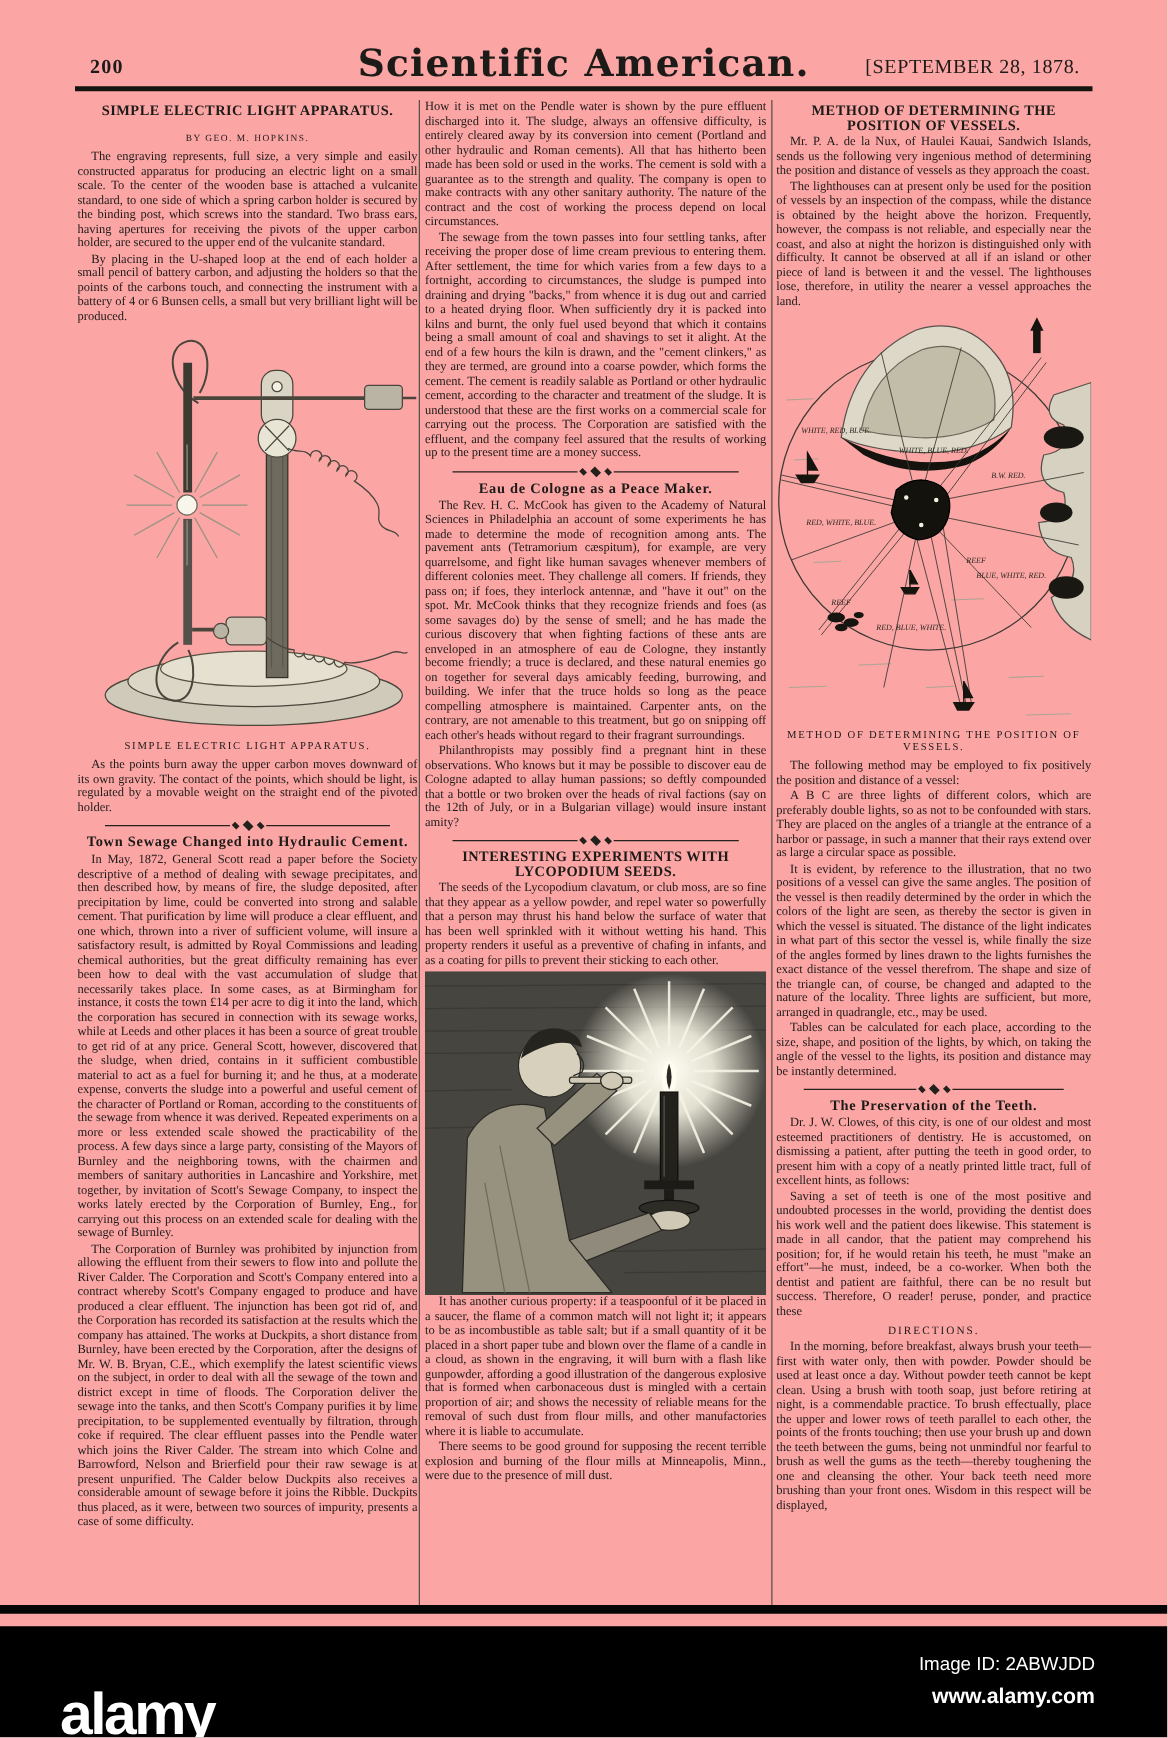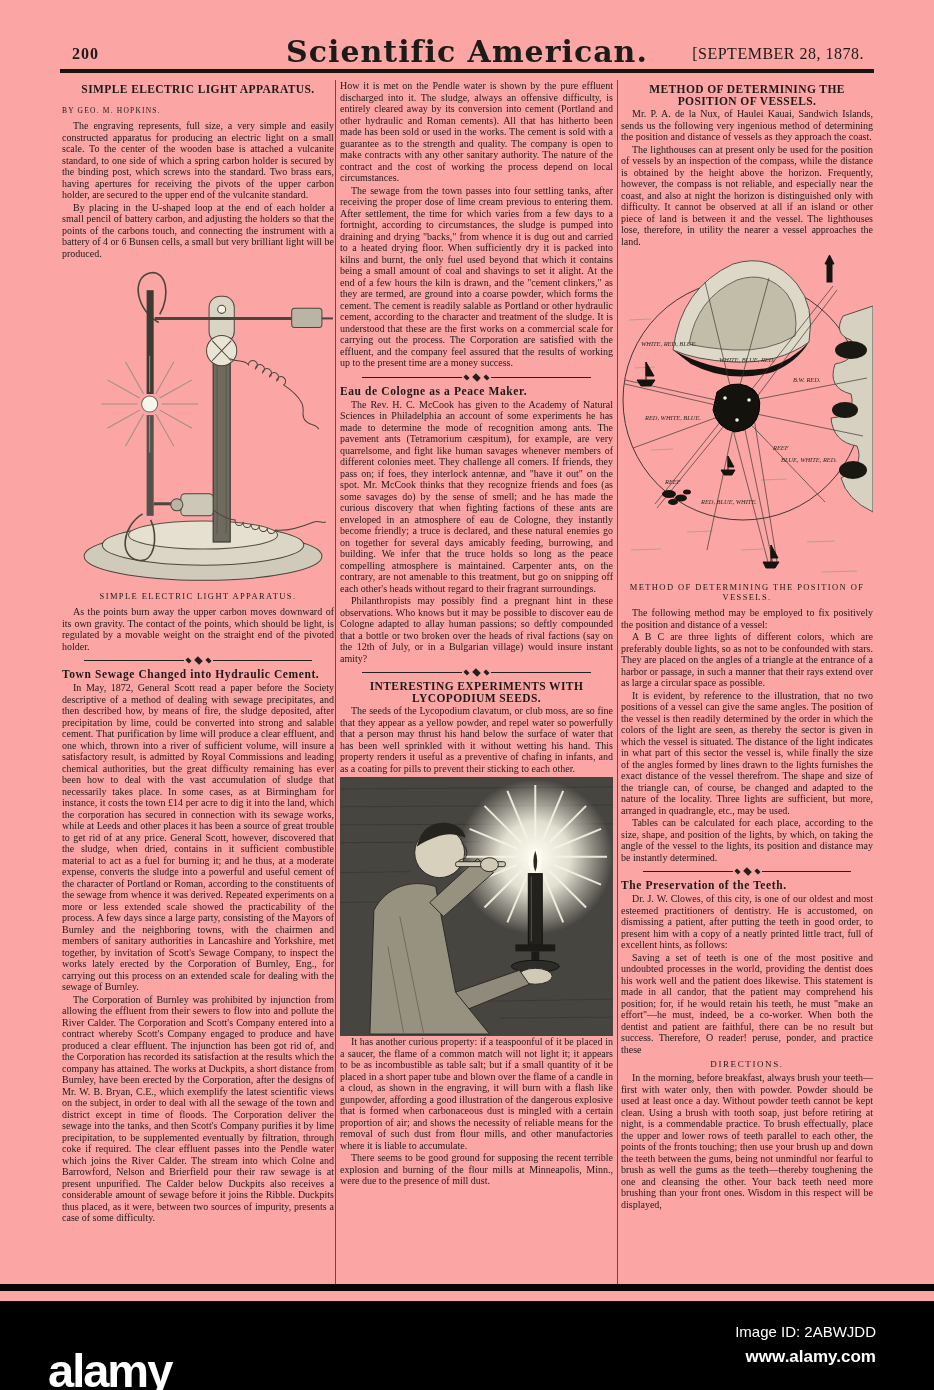--- a/index.html
+++ b/index.html
@@ -15,22 +15,22 @@
   .col{position:absolute;top:80px;height:1204px;overflow:hidden;}
   .col1{left:62px;width:272px;}
   .col2{left:340px;width:273px;}
   .col3{left:621px;width:252px;}
   .vrule{position:absolute;top:80px;height:1204px;width:1px;background:#55524a;}
   .vrule1{left:335px;} .vrule2{left:617px;}
   
   p.body{font-size:10px;line-height:11.5px;text-align:justify;margin:0 0 1px 0;text-indent:11px;}
   p.noindent{text-indent:0;}
   .art-title{font-size:11.5px;font-weight:bold;text-align:center;letter-spacing:.4px;margin:3px 0 1px;}
-  .byline{font-size:7.5px;text-align:left;letter-spacing:1.2px;margin:11px 0 5px;}
-  .sub-title{font-size:11.5px;font-weight:bold;text-align:left;letter-spacing:.6px;margin:2px 0 2px;}
+  .byline{font-size:7.5px;text-align:center;letter-spacing:1.2px;margin:11px 0 5px;}
+  .sub-title{font-size:11.5px;font-weight:bold;text-align:center;letter-spacing:.6px;margin:2px 0 2px;}
   .caption{font-size:8.5px;text-align:center;letter-spacing:1.4px;margin:2px 0 5px;}
   .directions{font-size:9px;text-align:center;letter-spacing:1.6px;margin:4px 0 3px;}
   
   .orn{display:flex;align-items:center;margin:5px 22px 4px;}
   .orn .line{flex:1;height:1px;background:#23211c;}
   .orn .dia{width:5px;height:5px;background:#23211c;transform:rotate(45deg) scaleY(.75);margin:0 2px;}
   .orn .dia.mid{width:7px;height:7px;}
   
   .figure{margin:3px 0 0;}
   .figure svg{display:block;width:100%;height:auto;}

